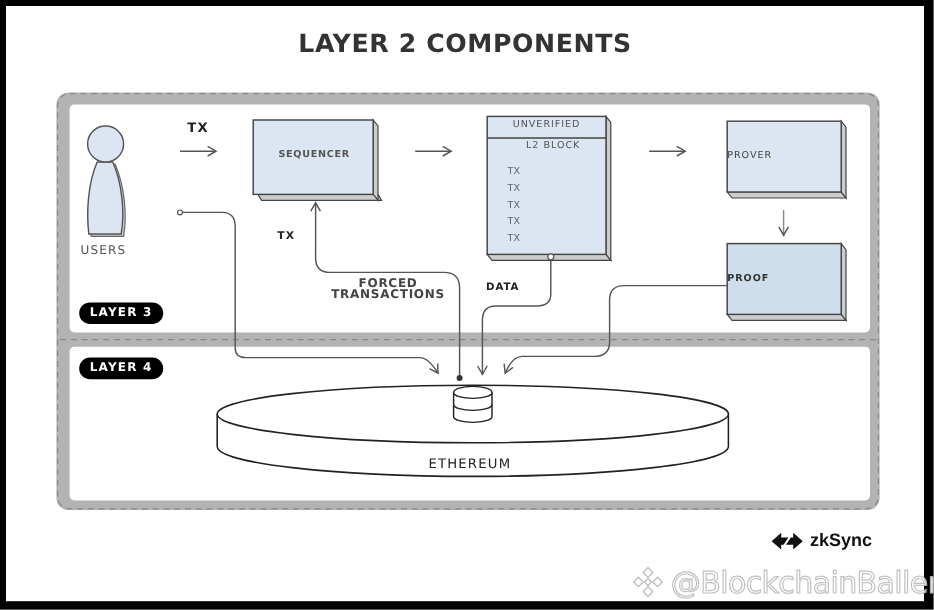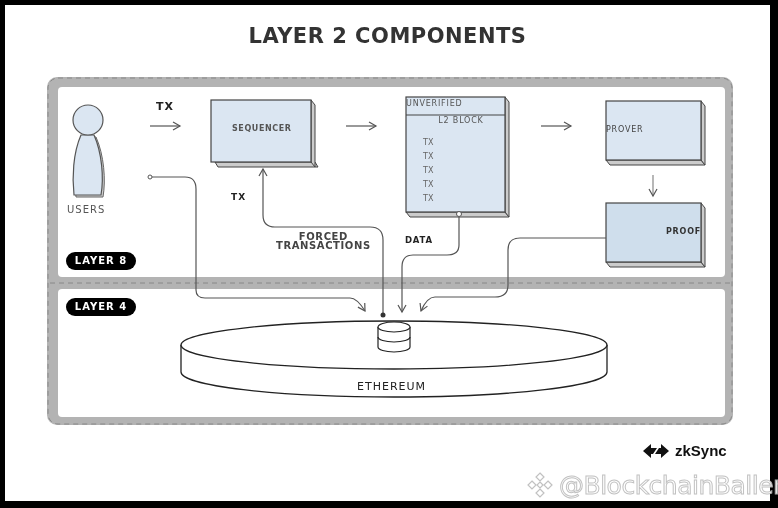--- a/index.html
+++ b/index.html
@@ -124,34 +124,34 @@
   <div class="lbl" style="left:62px;top:199px;font-size:10px;color:#555;letter-spacing:1px;">USERS</div>
   <div class="lbl" style="left:151px;top:95px;font-size:11px;font-weight:bold;letter-spacing:1px;">TX</div>
   <div class="lbl" style="left:227px;top:119px;font-size:8px;color:#555;letter-spacing:0.6px;font-weight:bold;">SEQUENCER</div>
   <div class="lbl" style="left:226px;top:187px;font-size:9px;font-weight:bold;letter-spacing:1px;">TX</div>
   <div class="lbl" style="left:271px;top:227px;font-size:10px;font-weight:bold;color:#444;letter-spacing:0.6px;text-align:center;line-height:9px;">
     <div>FORCED</div>
     <div>TRANSACTIONS</div>
   </div>
   <div class="lbl" style="left:400px;top:230px;font-size:8.5px;font-weight:bold;letter-spacing:0.8px;">DATA</div>
 
-  <div class="lbl" style="left:401px;top:94px;width:99px;font-size:8px;color:#555;letter-spacing:0.8px;">UNVERIFIED</div>
+  <div class="lbl" style="left:401px;top:94px;width:99px;text-align:center;font-size:8px;color:#555;letter-spacing:0.8px;">UNVERIFIED</div>
   <div class="lbl" style="left:401px;top:111px;width:110px;text-align:center;font-size:8px;color:#555;letter-spacing:0.8px;">L2 BLOCK</div>
   <div class="lbl" style="left:418px;top:131px;font-size:8px;color:#666;line-height:14px;">
     <div>TX</div>
     <div>TX</div>
     <div>TX</div>
     <div>TX</div>
     <div>TX</div>
   </div>
 
   <div class="lbl" style="left:601px;top:120px;width:95px;text-align:left;font-size:8px;color:#444;letter-spacing:0.8px;">PROVER</div>
-  <div class="lbl" style="left:601px;top:222px;width:95px;text-align:right;font-size:8px;color:#333;letter-spacing:0.8px;font-weight:bold;">PROOF</div>
+  <div class="lbl" style="left:601px;top:222px;width:95px;text-align:left;font-size:8px;color:#333;letter-spacing:0.8px;font-weight:bold;">PROOF</div>
 
-  <div class="pill" style="left:61px;top:247px;">LAYER 8</div>
+  <div class="pill" style="left:61px;top:247px;">LAYER 3</div>
   <div class="pill" style="left:61px;top:293px;">LAYER 4</div>
 
   <div class="lbl" style="left:352px;top:375px;font-size:11px;font-weight:normal;letter-spacing:1px;color:#222;">ETHEREUM</div>
 
   <div class="brand">
     <svg width="26" height="14" viewBox="0 0 26 14">
       <path d="M0,7 L8,0 L8,4 L14,4 L10,10 L8,10 L8,14 Z" fill="#111"></path>
       <path d="M26,7 L18,14 L18,10 L12,10 L16,4 L18,4 L18,0 Z" fill="#111"></path>
     </svg>
     <span>zkSync</span>

